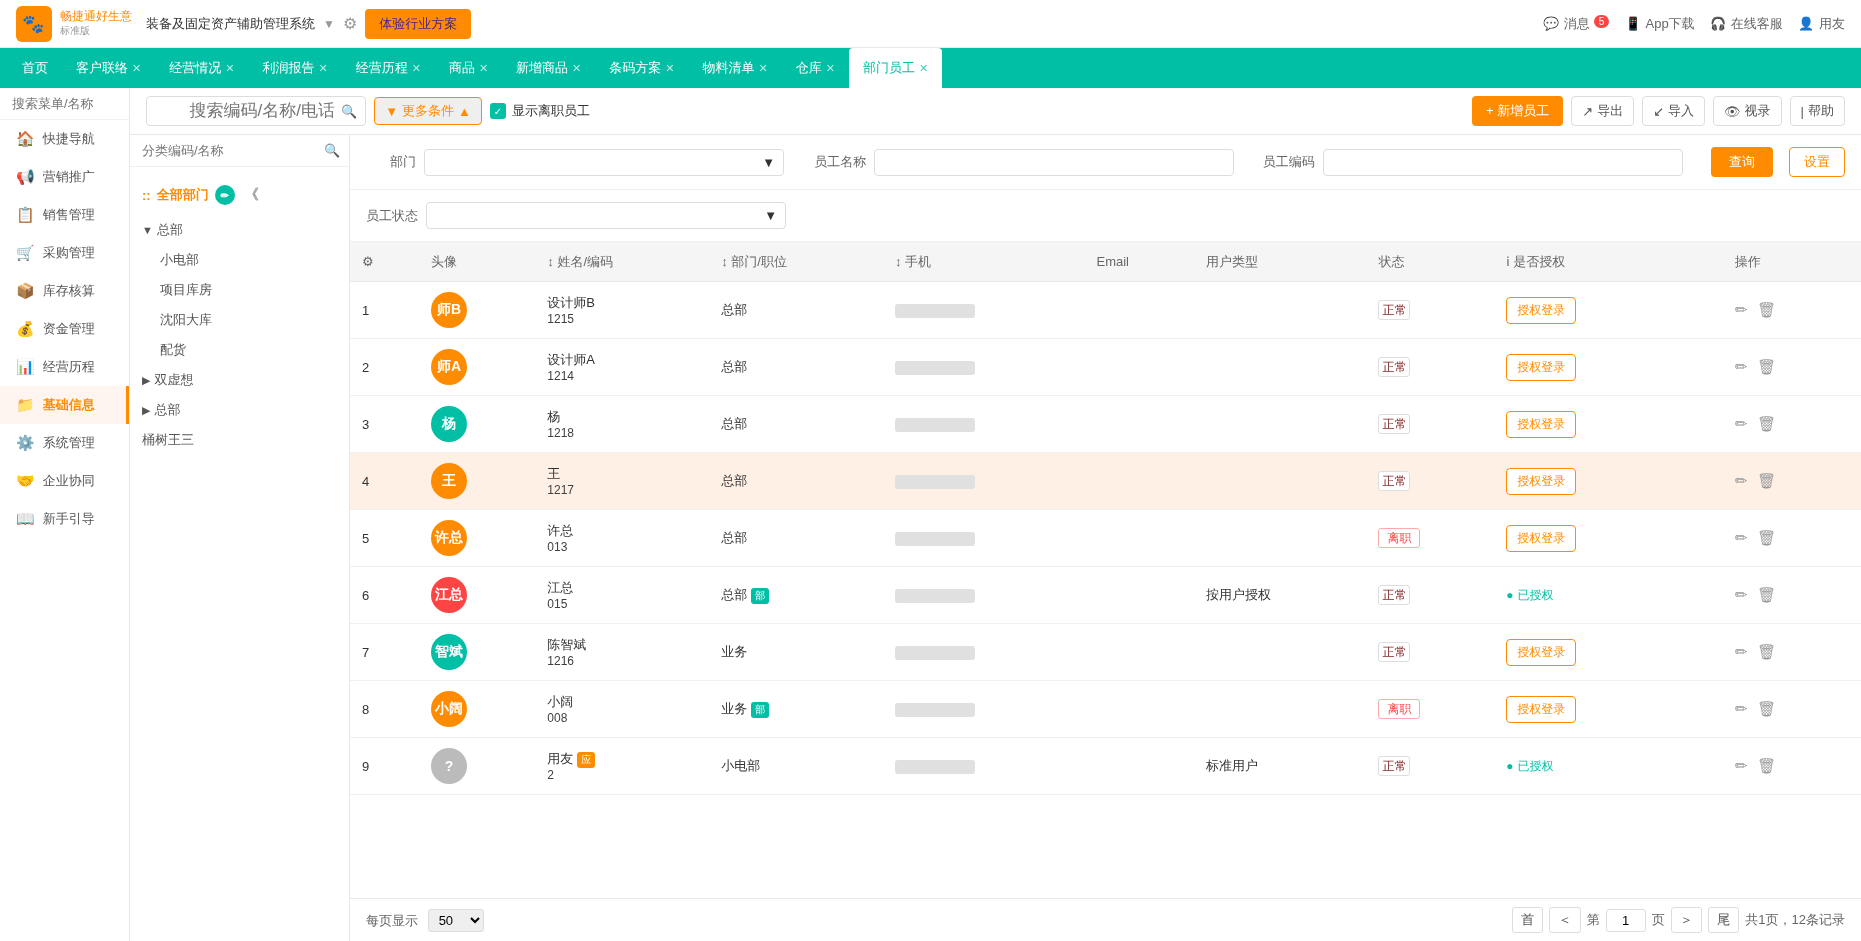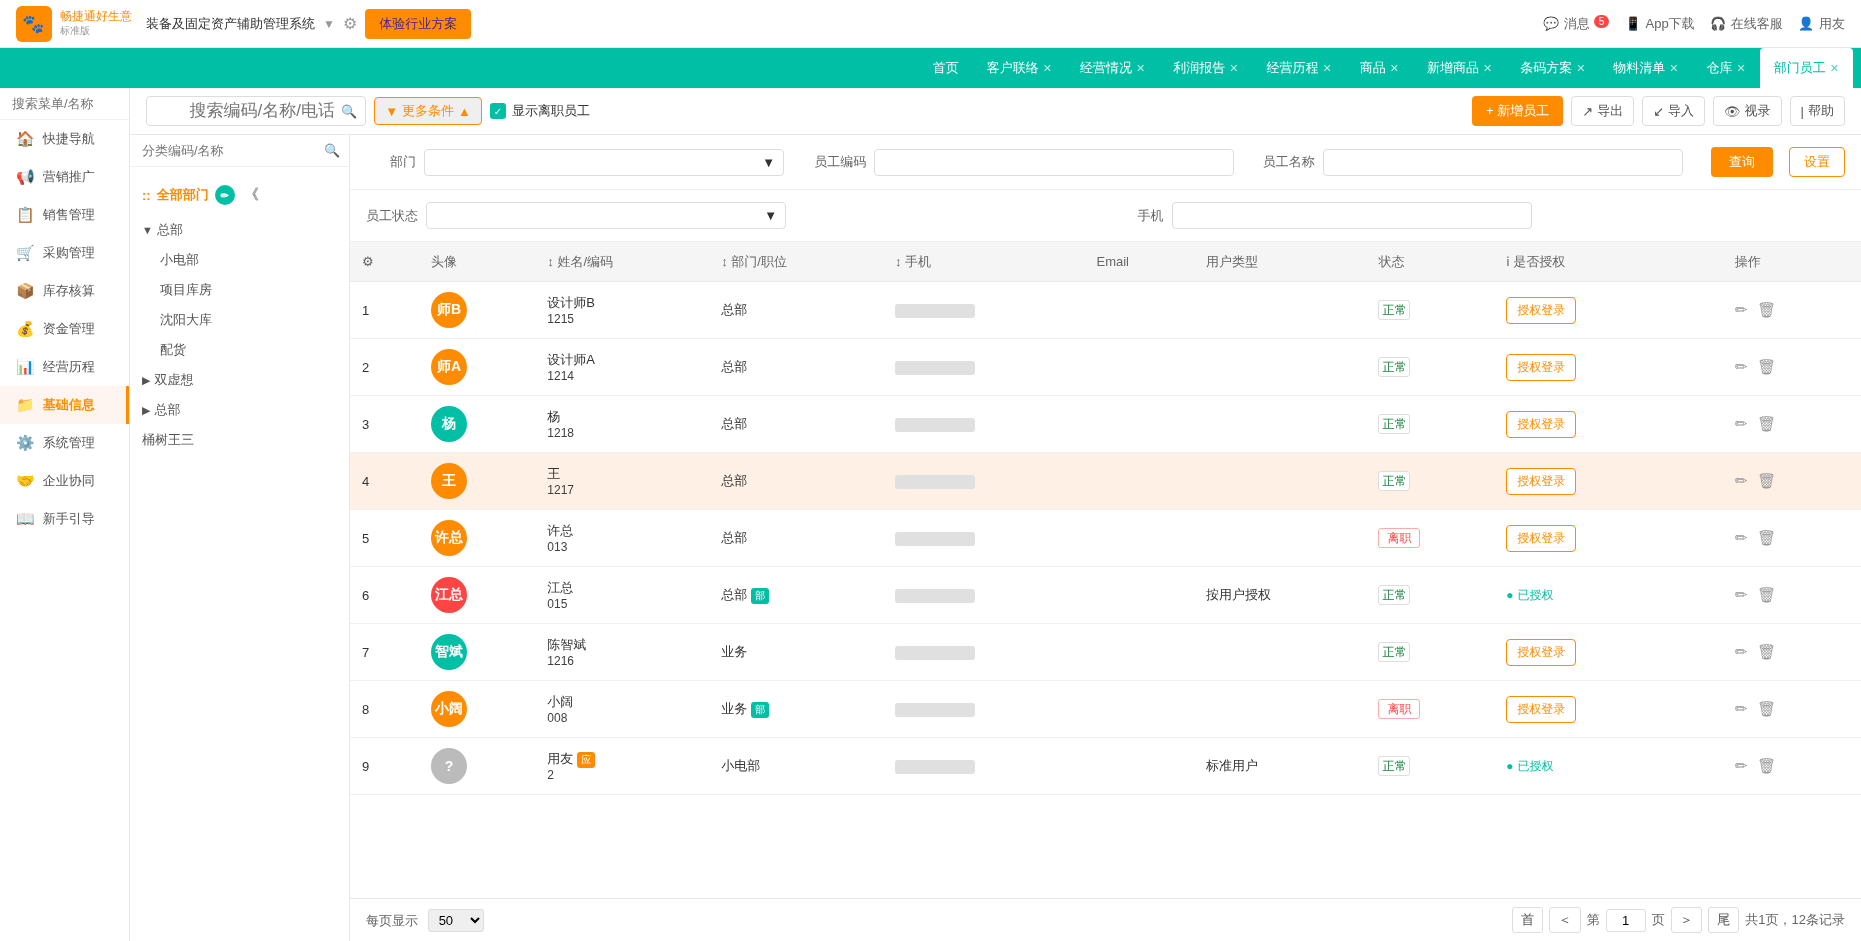--- a/index.html
+++ b/index.html
@@ -13,21 +13,21 @@
     .logo-sub { font-size: 10px; color: #999; }
     .top-bar-sys { display: flex; align-items: center; flex: 1; gap: 8px; }
     .sys-arrow { color: #999; font-size: 12px; }
     .sys-gear { color: #999; font-size: 16px; cursor: pointer; }
     .btn-experience { background: #ff8c00; color: #4c1d95; border: none; border-radius: 4px; padding: 6px 14px; font-size: 13px; cursor: pointer; }
     .top-bar-right { display: flex; align-items: center; gap: 16px; color: #666; font-size: 13px; }
     .top-bar-right-item { display: flex; align-items: center; gap: 4px; cursor: pointer; }
     .badge { background: #ff4444; color: #fff; border-radius: 10px; font-size: 10px; padding: 1px 5px; position: relative; top: -2px; }
 
     
-    .nav-tabs { background: #00bfa5; display: flex; align-items: center; height: 40px; padding: 0 8px; overflow: hidden; justify-content: flex-end; }
+    .nav-tabs { background: #00bfa5; display: flex; align-items: center; height: 40px; padding: 0 8px; overflow: hidden; }
     .nav-tab { padding: 0 14px; height: 40px; line-height: 40px; color: #fff; font-size: 13px; cursor: pointer; white-space: nowrap; position: relative; }
     .nav-tab .close { margin-left: 4px; font-size: 11px; opacity: 0.7; }
     .nav-tab.active-tab { background: #fff; color: #00bfa5; border-radius: 4px 4px 0 0; }
     .nav-tab.active-tab .close { color: #00bfa5; }
 
     
     .main-layout { display: flex; height: calc(100vh - 88px); }
 
     
     .sidebar { width: 130px; background: #fff; border-right: 1px solid #e8e8e8; overflow-y: auto; flex-shrink: 0; }
@@ -66,21 +66,21 @@
     table { width: 100%; border-collapse: collapse; }
     thead tr { background: #f5f5f5; }
     thead th { padding: 10px 12px; text-align: left; font-size: 13px; color: #666; border-bottom: 1px solid #e8e8e8; font-weight: normal; white-space: nowrap; }
     tbody tr { border-bottom: 1px solid #f0f0f0; }
     tbody tr.highlighted { background: #fff0e6; }
     td { padding: 10px 12px; font-size: 13px; color: #333; vertical-align: middle; }
     .avatar { width: 36px; height: 36px; border-radius: 50%; display: flex; align-items: center; justify-content: center; color: #fff; font-size: 14px; font-weight: bold; }
     .name-code { display: flex; flex-direction: column; }
     .name-code .name { font-size: 13px; color: #333; }
     .name-code .code { font-size: 12px; color: #404040; }
-    .status-normal { color: #15803d; border: 1px solid #ddd; border-radius: 3px; padding: 2px 3px; background: #fff; font-size: 12px; }
+    .status-normal { color: #7f1d1d; border: 1px solid #ddd; border-radius: 3px; padding: 2px 3px; background: #fff; font-size: 12px; }
     .status-resign { color: #ff4444; border: 1px solid #ffaaaa; border-radius: 3px; padding: 2px 8px; background: #fff; font-size: 12px; }
     .btn-auth { border: 1px solid #ff8c00; color: #ff8c00; background: #fff; border-radius: 4px; padding: 4px 10px; font-size: 12px; cursor: pointer; }
     .authorized { color: #00bfa5; font-size: 12px; display: flex; align-items: center; gap: 4px; }
     .authorized::before { content: "●"; }
     .op-btn { color: #999; cursor: pointer; margin-right: 6px; font-size: 15px; }
     .dept-badge { display: inline-block; background: #00bfa5; color: #fff; font-size: 10px; border-radius: 3px; padding: 1px 4px; margin-left: 4px; }
     .dept-badge-orange { background: #ff8c00; }
     .phone-blur { display: inline-block; background: #e0e0e0; border-radius: 3px; width: 80px; height: 14px; vertical-align: middle; }
 
     
@@ -295,41 +295,37 @@
         <div class="dept-panel">
           <div class="dept-filter-row">
             <div class="filter-item">
               <span class="filter-label">部门</span>
               <div class="filter-select">
                 <span></span>
                 <span>▼</span>
               </div>
             </div>
             <div class="filter-item">
+              <span class="filter-label">员工名称</span>
+              <input class="filter-input" type="text" style="">
+            </div>
+            <div class="filter-item">
               <span class="filter-label">员工编码</span>
-              <input class="filter-input" type="text" style="">
-            </div>
-            <div class="filter-item">
-              <span class="filter-label">员工名称</span>
               <input class="filter-input" type="text" style="">
             </div>
             <button class="btn-query">查询</button>
             <button class="btn-setting">设置</button>
           </div>
           <div class="dept-filter-row">
             <div class="filter-item">
               <span class="filter-label">员工状态</span>
               <div class="filter-select">
                 <span></span>
                 <span>▼</span>
               </div>
-            </div>
-            <div class="filter-item">
-              <span class="filter-label">手机</span>
-              <input class="filter-input" type="text" style="">
             </div>
           </div>
         </div>
 
         <div class="table-wrap">
           <table>
             <thead>
               <tr>
                 <th>⚙</th>
                 <th>头像</th>

